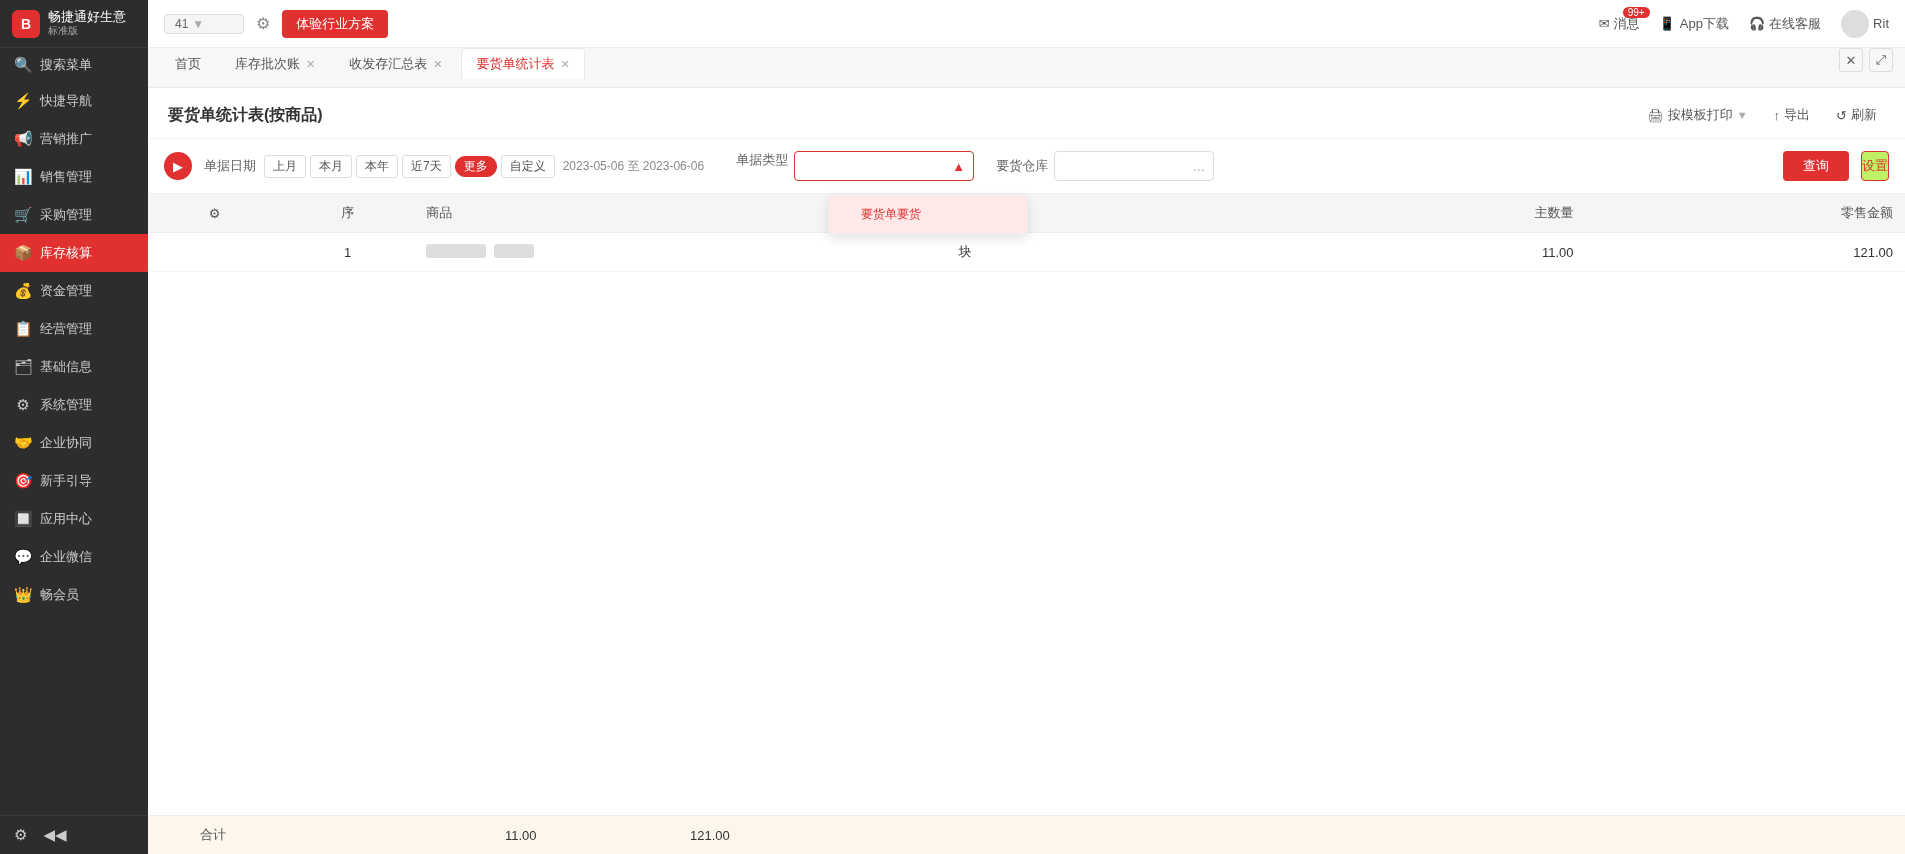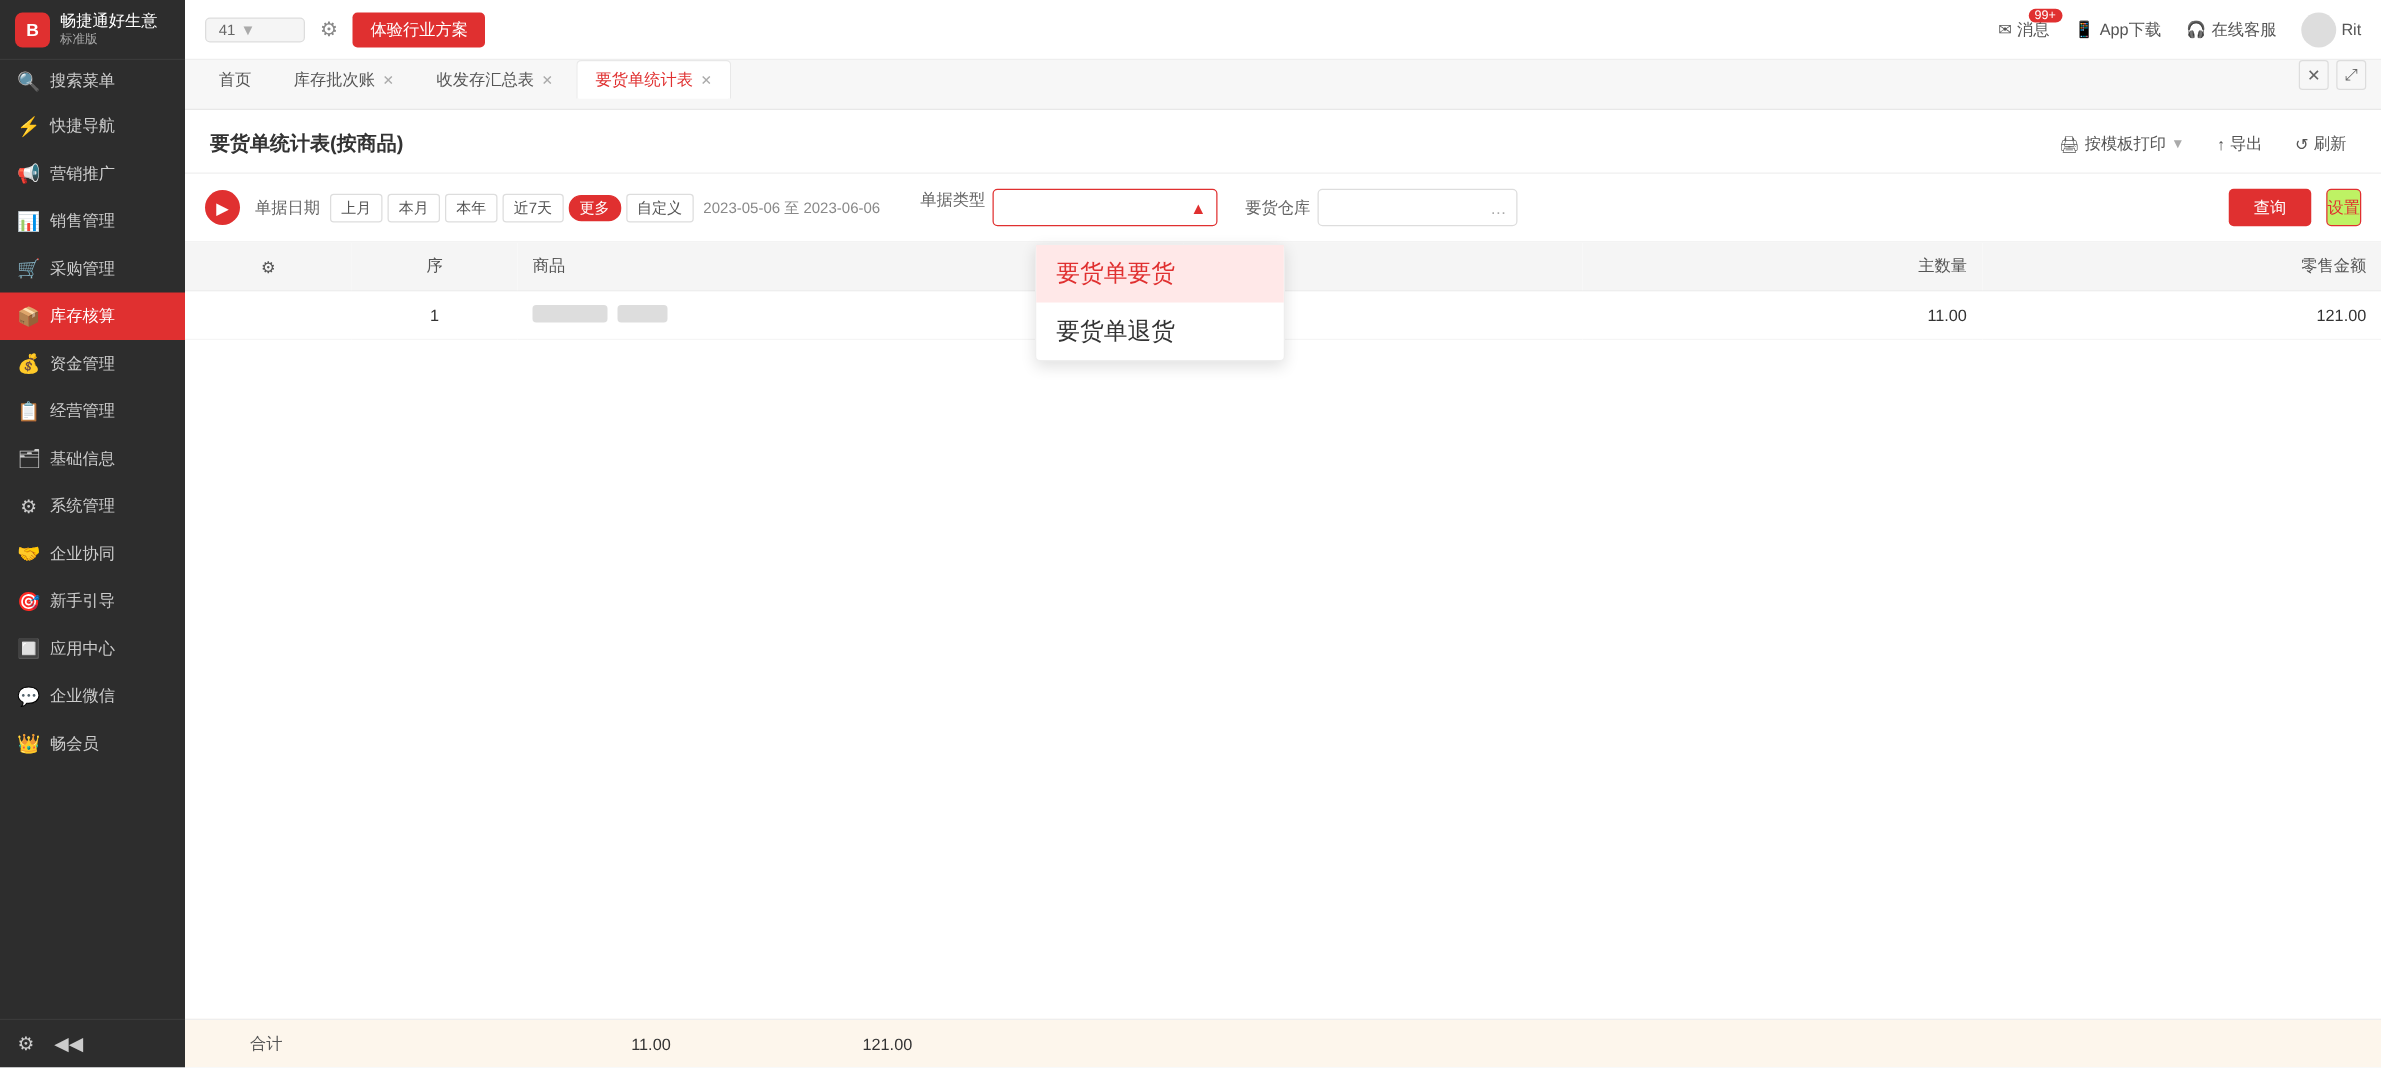--- a/index.html
+++ b/index.html
@@ -338,23 +338,23 @@
       top: 56px;
       left: 680px;
       z-index: 100;
       background: white;
       border: 1px solid #eee;
       border-radius: 4px;
       box-shadow: 0 4px 12px rgba(0,0,0,0.12);
       min-width: 200px;
     }
     .dropdown-item {
-      padding: 10px 16px;
-      cursor: pointer;
-      font-size: 19px;
+      padding: 10px 32px;
+      cursor: pointer;
+      font-size: 12px;
       color: #333;
       font-family: Liberation Mono, monospace;
     }
     .dropdown-item.selected { background: #ffe8e8; color: #e03030; }
 
     
     .table-container {
       overflow-x: auto;
     }
     table {
@@ -616,21 +616,20 @@
           <span></span>
           <span style="color:#aaa;">…</span>
         </div>
       </div>
 
       <button class="query-btn">查询</button>
       <button class="settings-btn">设置</button>
 
       <div class="dropdown-overlay">
         <div class="dropdown-item selected">要货单要货</div>
-        <div class="dropdown-item">要货单退货</div>
       </div>
     </div>
 
     <div class="table-container">
       <table>
         <thead>
           <tr>
             <th class="col-settings">
               <span>⚙</span>
             </th>

